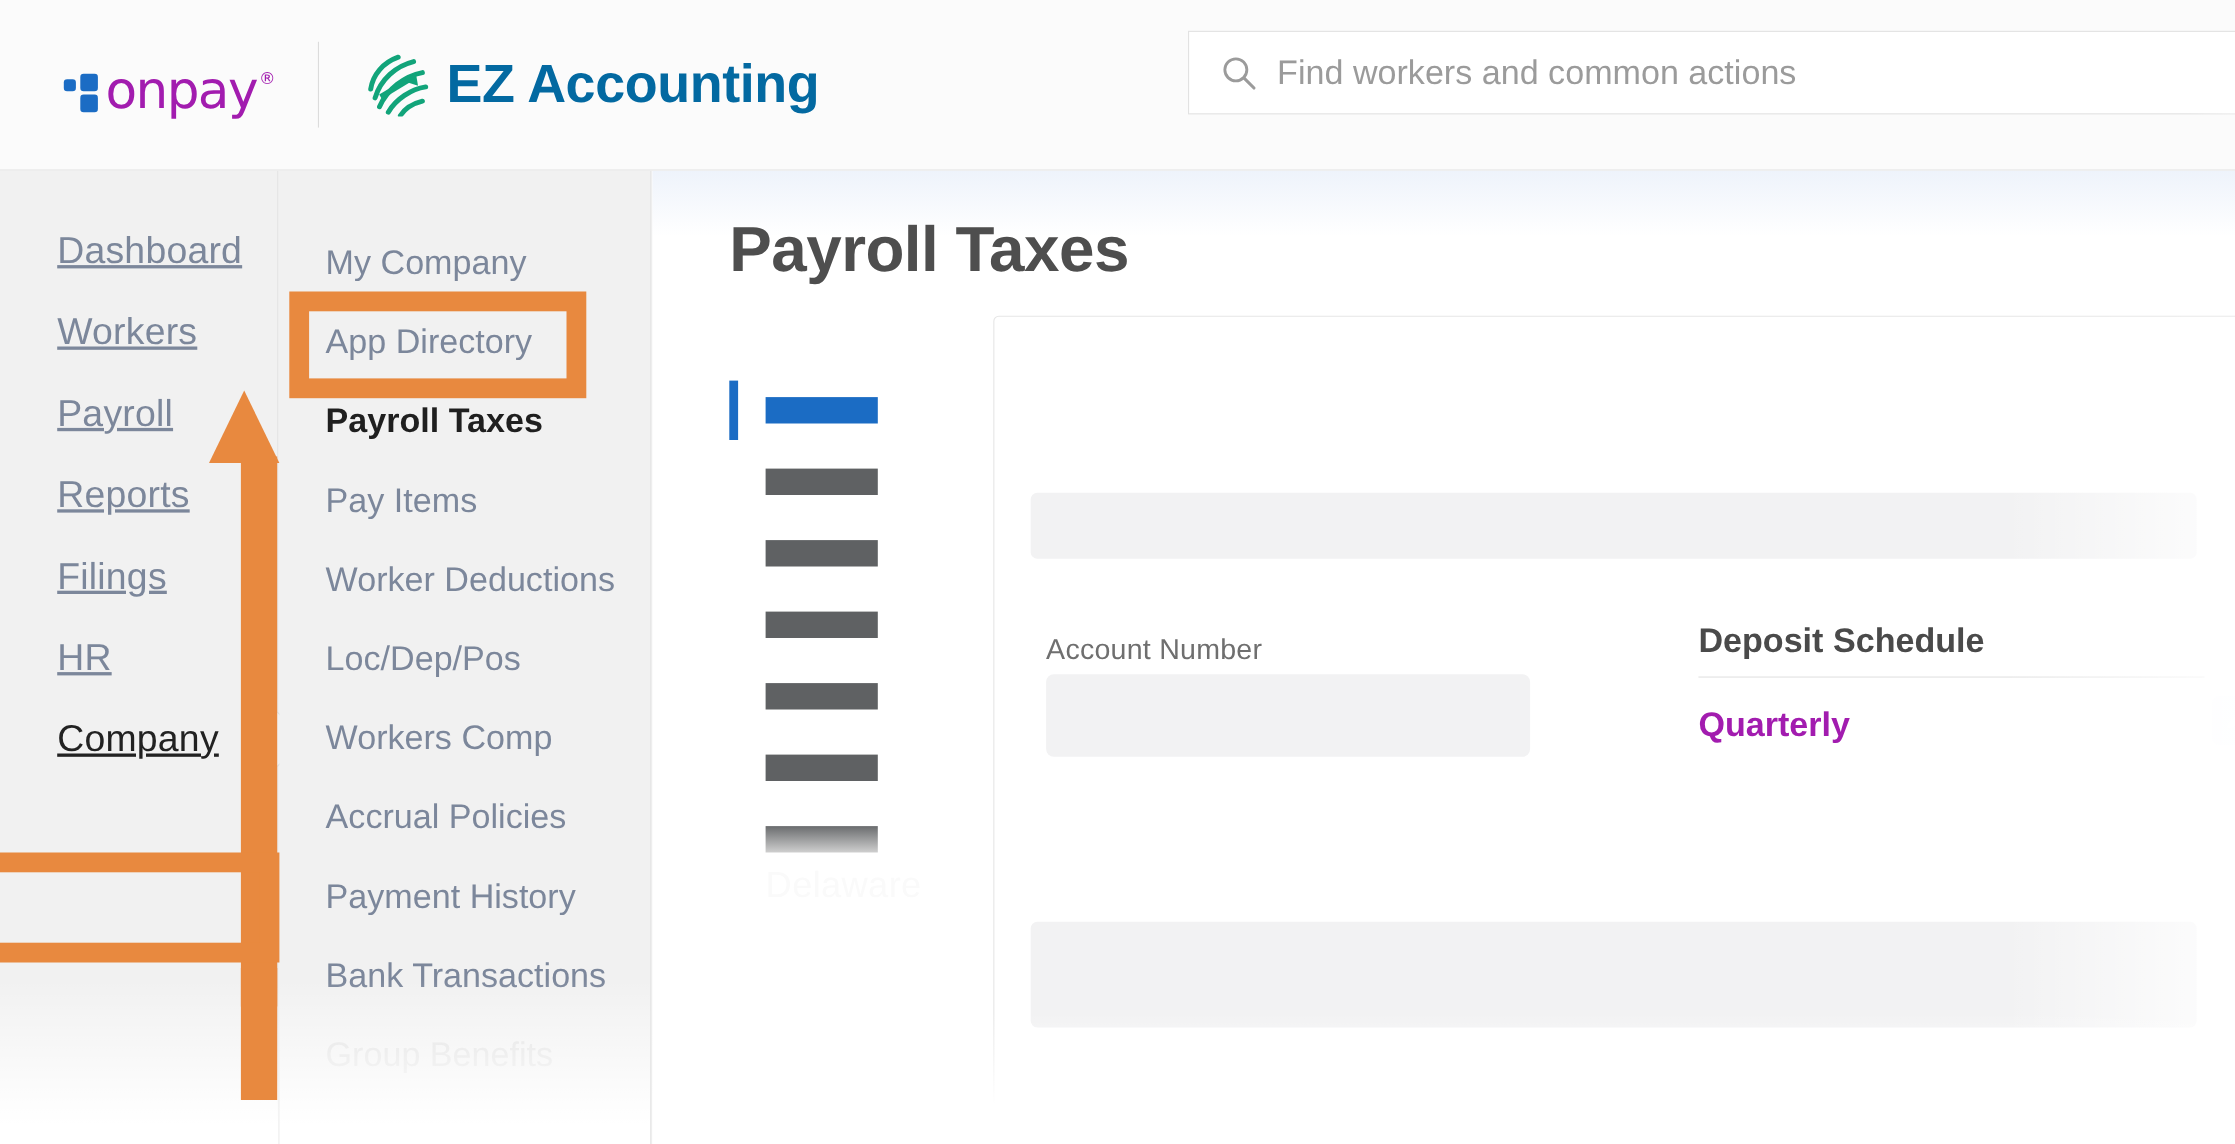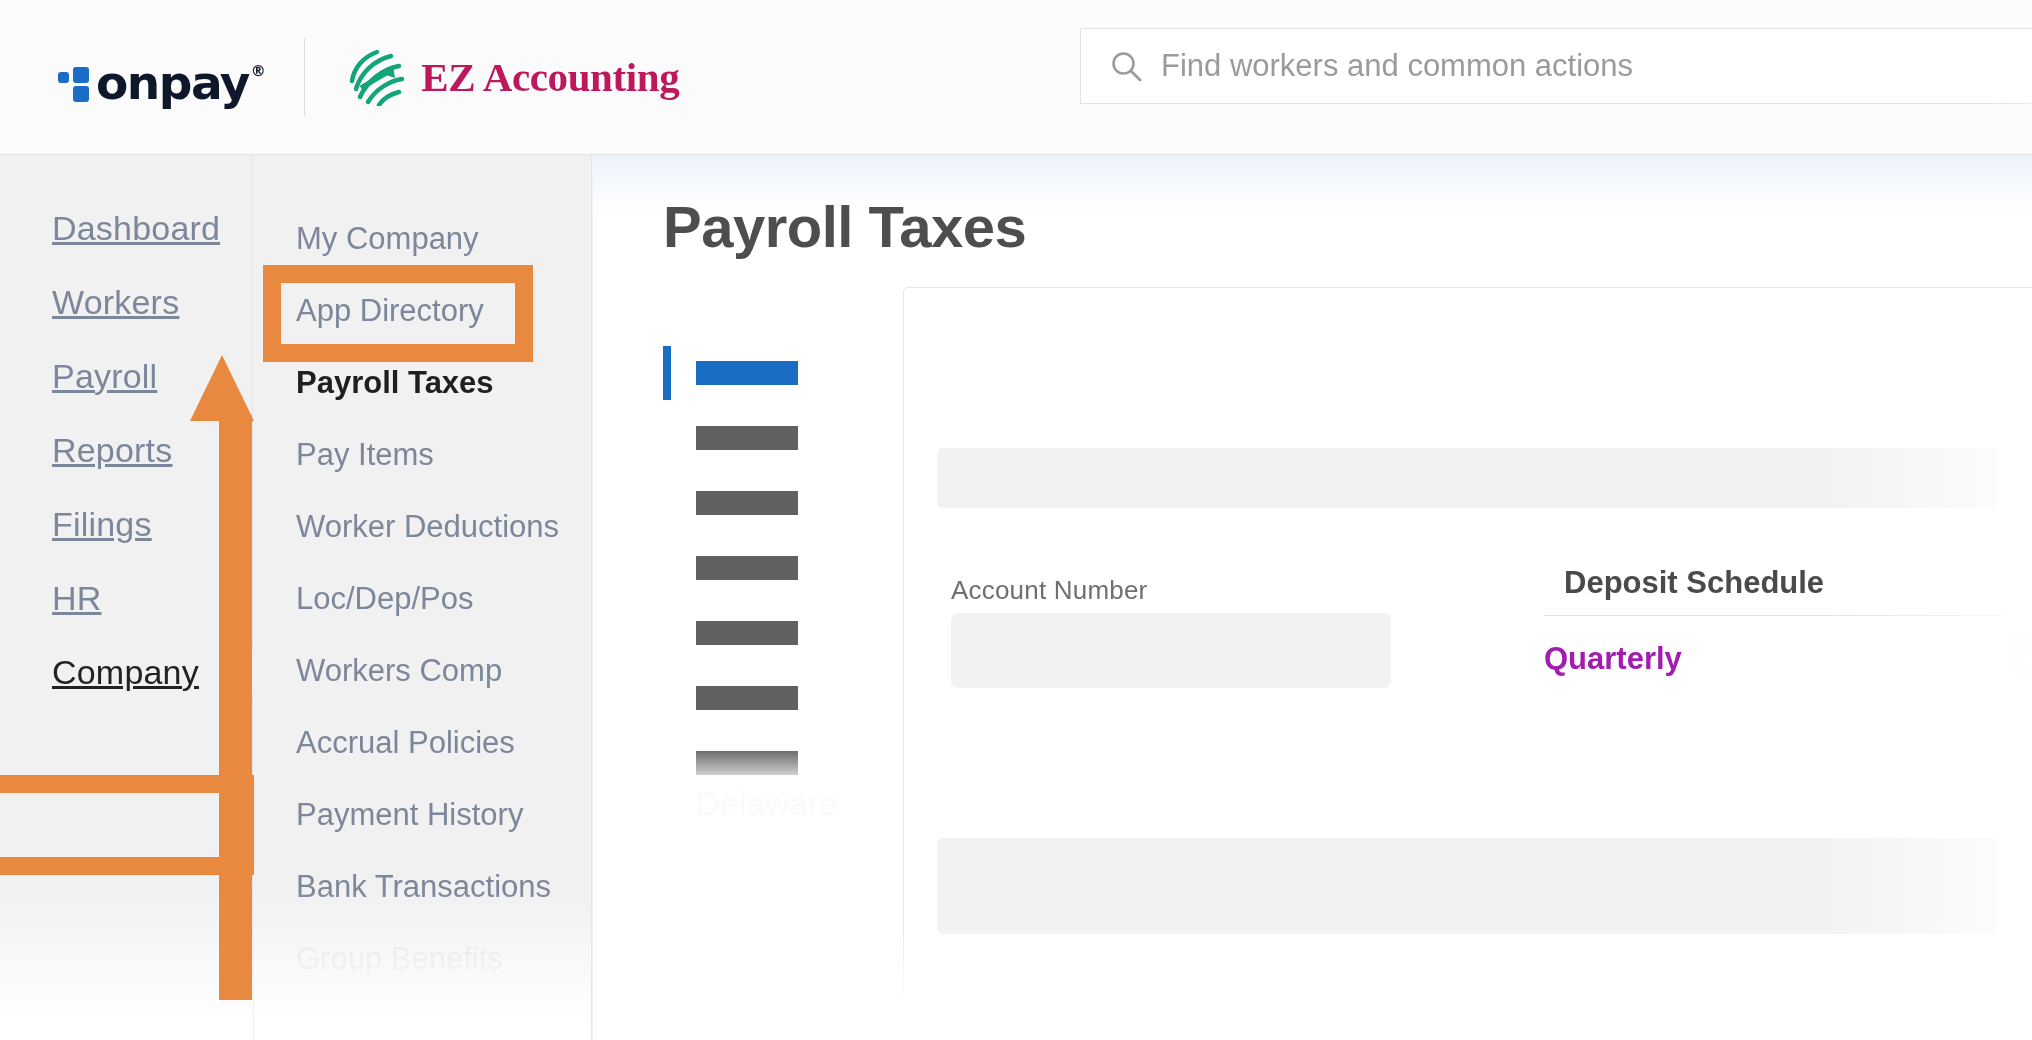--- a/index.html
+++ b/index.html
@@ -38,44 +38,44 @@
     height: 100%;
   }
   .onpay-dots { display: inline-block; width: 34px; height: 36px; position: relative; margin-right: 4px; }
   .onpay-dots i { position: absolute; background: #1b6cc4; border-radius: 3px; display: block; }
   .onpay-dots i.d1 { width: 11px; height: 11px; left: 0;  top: 13px; }
   .onpay-dots i.d2 { width: 16px; height: 16px; left: 15px; top: 8px; }
   .onpay-dots i.d3 { width: 16px; height: 16px; left: 15px; top: 27px; }
   .onpay-word {
     font-family: "DejaVu Sans", sans-serif;
     font-size: 47px;
-    font-weight: 700;
+    font-weight: 400;
     letter-spacing: -1.5px;
-    color: #0f172a;
+    color: #a21caf;
     line-height: 1;
     position: relative;
     top: 5px;
   }
   .onpay-reg { font-size: 15px; vertical-align: super; position: relative; top: -6px; left: 2px; }
 
   .brand-sep {
     width: 1px;
     height: 78px;
     background: #dcdcdc;
     margin-left: 42px;
     margin-right: 42px;
   }
 
   .brand-ez { display: flex; align-items: center; }
   .ez-mark { width: 58px; height: 58px; margin-right: 16px; }
   .ez-word {
-    font-family: Liberation Serif, serif;
-    font-size: 41px;
+    font-family: Liberation Sans, sans-serif;
+    font-size: 49px;
     font-weight: 700;
-    color: #be185d;
+    color: #0369a1;
     letter-spacing: -0.4px;
     white-space: nowrap;
   }
 
   .search-wrap {
     position: absolute;
     left: 1080px;
     top: 28px;
     width: 1040px;           
     height: 76px;
@@ -268,21 +268,20 @@
     border-radius: 7px;
   }
 
   .deposit-head {
     position: absolute;
     left: 640px; top: 277px;
     font-size: 31px;
     font-weight: 700;
     color: #4a4a4a;
     white-space: nowrap;
-    margin-left: 20px;
   }
   .deposit-rule {
     position: absolute;
     left: 640px; top: 327px;
     width: 460px; height: 1px;
     background: #e2e2e2;
   }
   .deposit-value {
     position: absolute;
     left: 640px; top: 353px;

